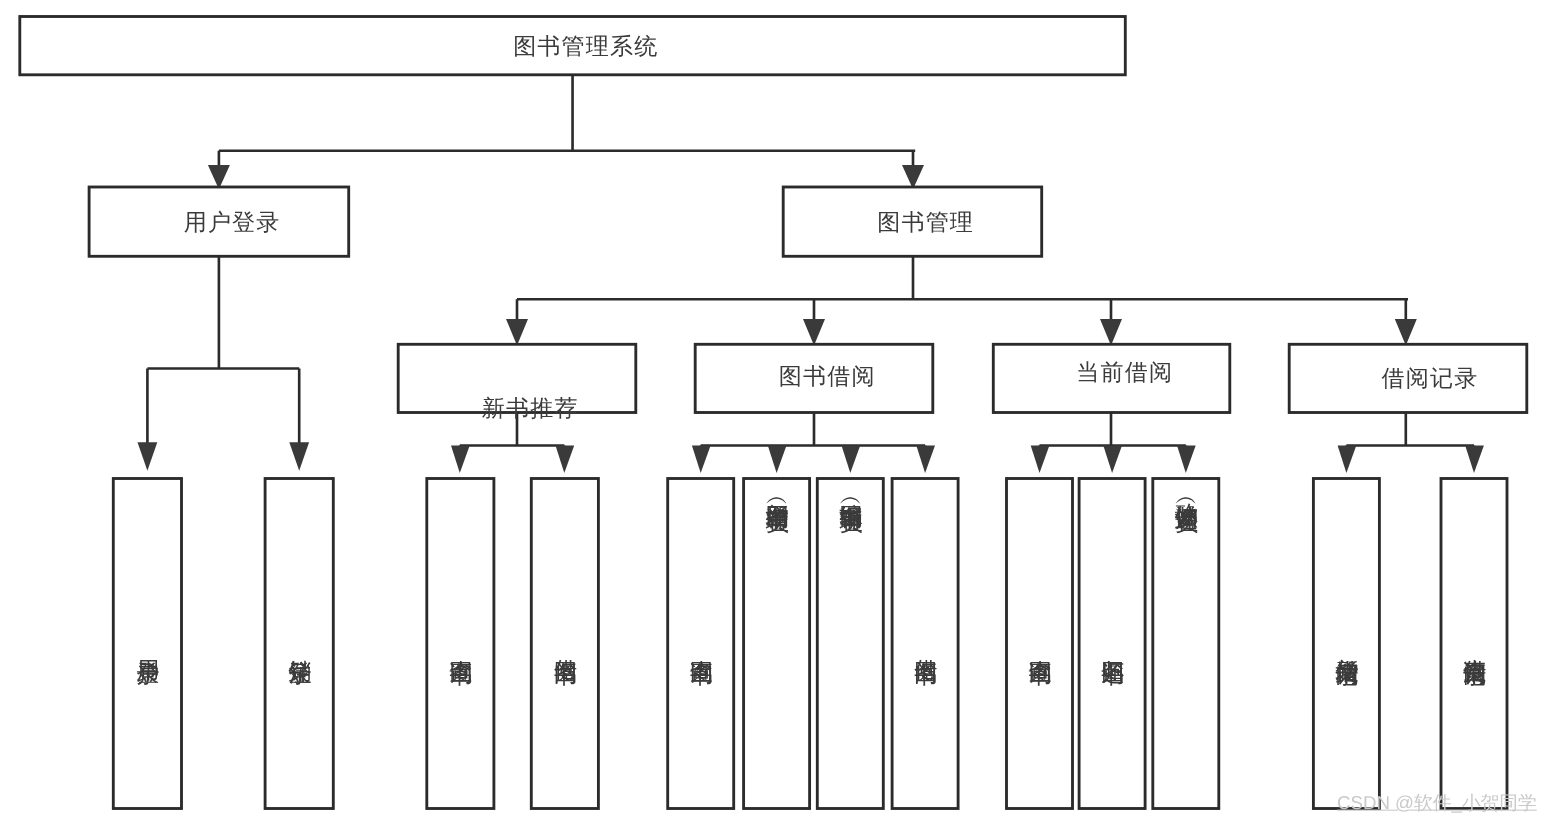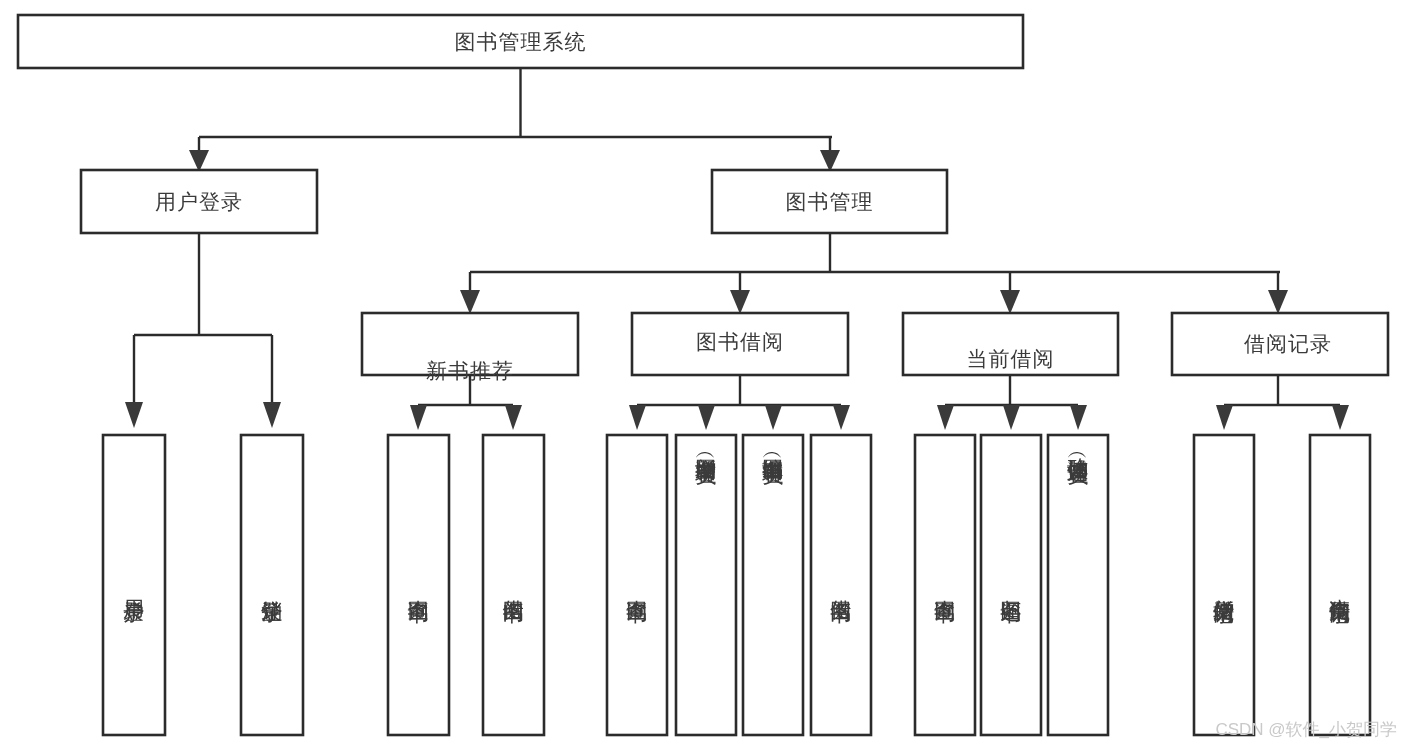--- a/index.html
+++ b/index.html
@@ -57,37 +57,39 @@
     line-height: 1.02;
     letter-spacing: 1px;
     white-space: nowrap;
   }
   .htext-wrap {
     position: absolute;
     display: flex;
     align-items: center;
     justify-content: center;
     pointer-events: none;
+    padding-left: 12px;
   }
   .htext {
     font-family: "Liberation Sans", "DejaVu Sans", sans-serif;
     font-size: 21px;
     color: #3b3b3b;
     white-space: nowrap;
     letter-spacing: 1px;
   }
   #watermark {
     position: absolute;
     right: 8px;
     bottom: 6px;
     font-family: "Liberation Sans", "DejaVu Sans", sans-serif;
     font-size: 17px;
     color: #c9c9c9;
     white-space: nowrap;
     user-select: none;
+    text-decoration: underline;
   }
 </style>
 </head>
 <body>
 
 <div id="diagram-root">
 
   <svg id="tree-svg" viewBox="0 0 1405 747" xmlns="http://www.w3.org/2000/svg">
 
     <g>
@@ -206,21 +208,21 @@
   <div class="htext-wrap" style="left:712px; top:170px; width:235px; height:63px;border-radius:20px;">
     <span class="htext">图书管理</span>
   </div>
 
   <div class="htext-wrap" style="left:362px; top:313px; width:216px; height:62px;margin-top:27px;">
     <span class="htext">新书推荐</span>
   </div>
   <div class="htext-wrap" style="left:632px; top:311px; width:216px; height:62px;">
     <span class="htext">图书借阅</span>
   </div>
-  <div class="htext-wrap" style="left:903px; top:328px; width:215px; height:62px;justify-content:center;">
+  <div class="htext-wrap" style="left:903px; top:307px; width:215px; height:62px;justify-content:center;">
     <span class="htext">当前借阅</span>
   </div>
   <div class="htext-wrap" style="left:1180px; top:313px; width:216px; height:62px;">
     <span class="htext">借阅记录</span>
   </div>
 
   <div class="vtext-wrap" style="left:103px; top:435px; width:62px; height:300px;">
     <span class="vtext">用户登录</span>
   </div>
   <div class="vtext-wrap" style="left:241px; top:435px; width:62px; height:300px;">

